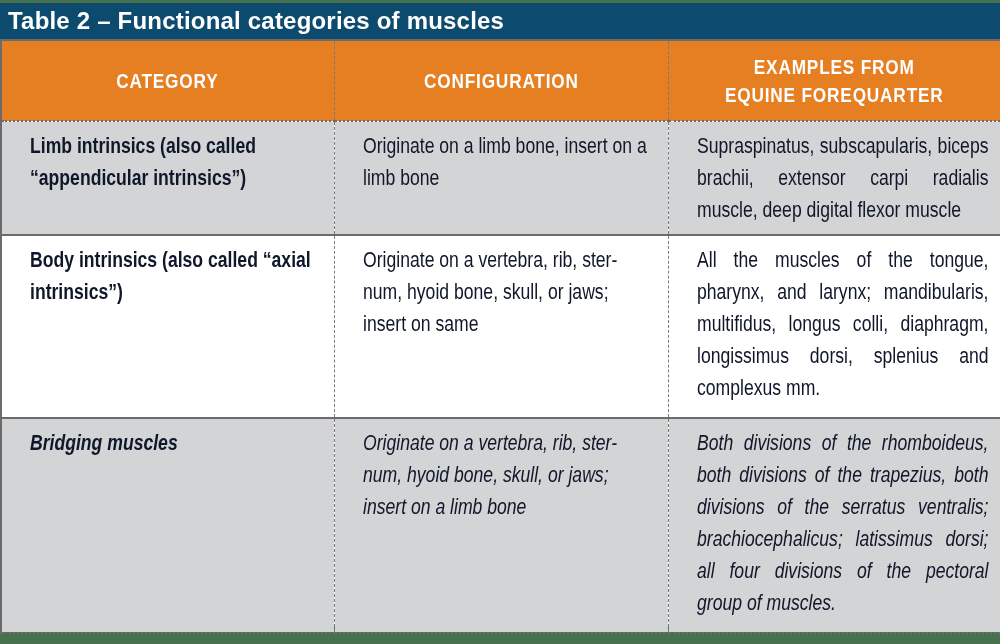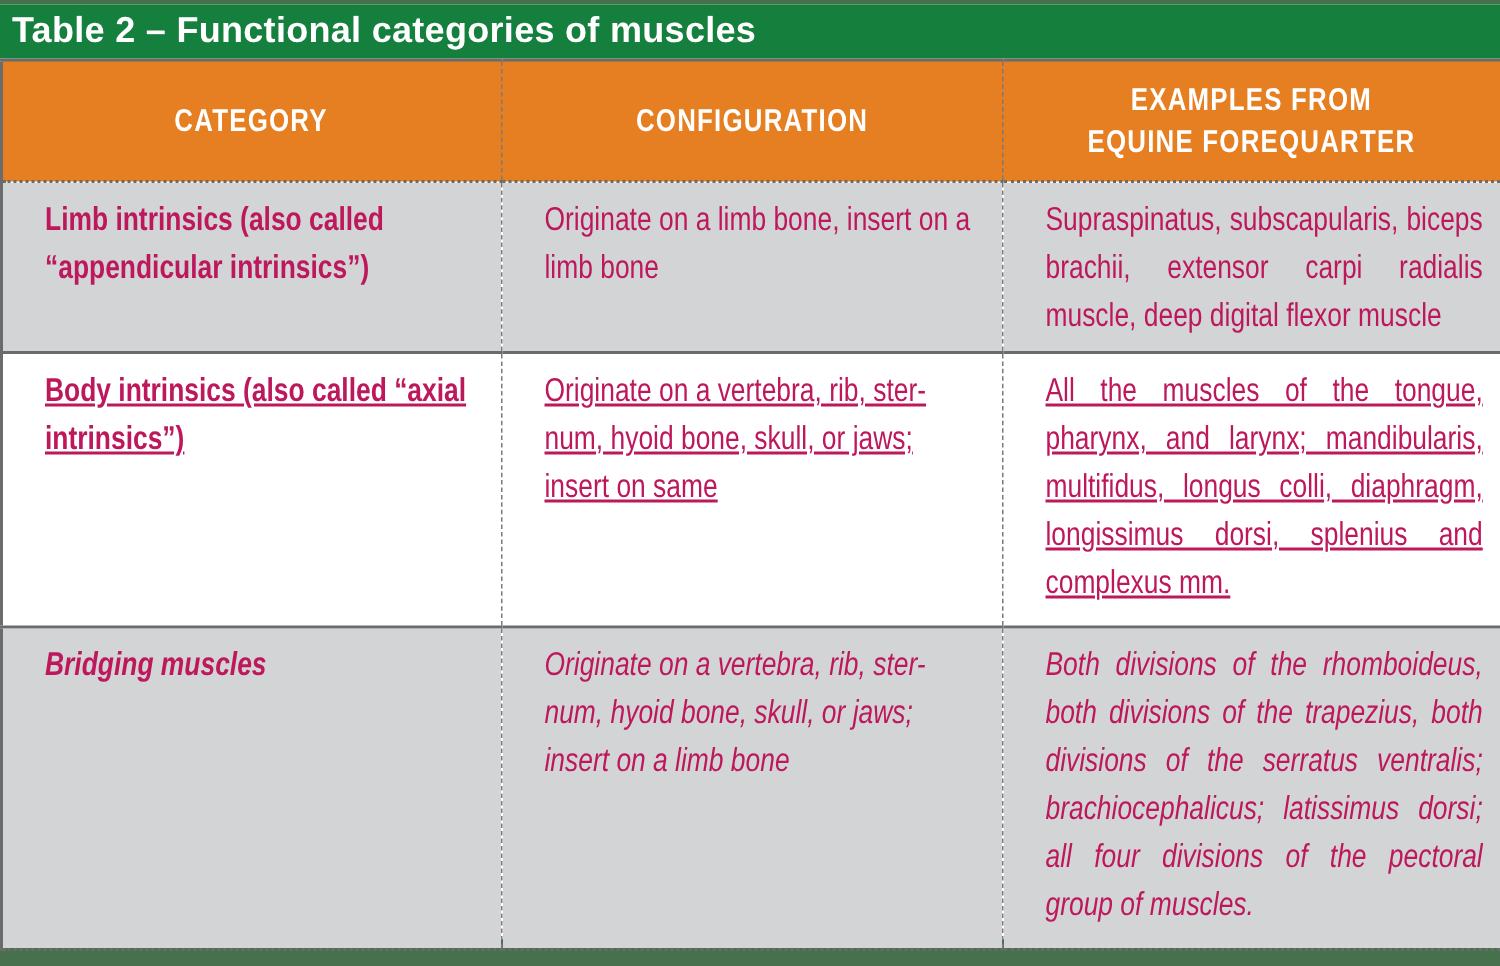--- a/index.html
+++ b/index.html
@@ -8,21 +8,21 @@
     background: #46714c;
     position: relative;
     font-family: "Liberation Sans", sans-serif;
   }
   .frame {
     position: absolute; left: 0; top: 3px; width: 1000px; height: 623px;
     background: #ffffff;
   }
   .title-bar {
     position: absolute; left: 0; top: 0; width: 1000px; height: 36px;
-    background: #15803d; color: #ffffff;
+    background: #0c4a6e; color: #ffffff;
     font-family: "Liberation Sans", sans-serif; font-weight: bold;
     font-size: 24px; line-height: 36px; padding-left: 8px; box-sizing: border-box;
     letter-spacing: 0.2px;
   }
   table.data {
     position: absolute; left: 0; top: 36px; width: 1000px;
     border-collapse: collapse; table-layout: fixed;
     border-left: 2px solid #6b6b6b; border-right: 2px solid #6b6b6b;
   }
   table.data col.c1 { width: 333px; }
@@ -33,39 +33,39 @@
     font-family: "Liberation Sans Narrow", "Liberation Sans", sans-serif;
     font-weight: bold; font-size: 21px; line-height: 28px;
     text-align: center; vertical-align: middle;
     transform-origin: center;
     border-left: 1px dashed #7a7a7a; border-right: 1px dashed #7a7a7a;
     border-bottom: 2px dotted #6b6b6b; border-top: 2px solid #6b6b6b;
     padding: 0 6px;
   }
   th span { display: inline-block; transform: scaleX(0.82); letter-spacing: 1px; white-space: pre-line; }
   td {
-    vertical-align: top; color: #be185d;
+    vertical-align: top; color: #0f172a;
     font-family: "Liberation Sans Narrow", "Liberation Sans", sans-serif;
     font-size: 22px; line-height: 32px;
     padding: 8px 12px 0 28px;
     border-left: 1px dashed #7a7a7a; border-right: 1px dashed #7a7a7a;
     border-bottom: 2px solid #6b6b6b;
     overflow: hidden;
   }
   tr.grey td { background: #d3d4d6; }
   tr.white td { background: #ffffff; }
   tr.last td { border-bottom: 2px dotted #6b6b6b; font-style: italic; }
   .cell-text {
     display: block; transform: scaleX(0.80); transform-origin: left top;
     width: 125%;
   }
   td.cat .cell-text { font-weight: bold; }
   td.ex .cell-text { text-align: justify; }
   tr.r1 td { height: 104px; }
-  tr.r2 td { height: 173px; text-decoration: underline; }
+  tr.r2 td { height: 173px; }
   tr.r3 td { height: 205px; }
 </style>
 </head>
 <body>
 
 <div class="frame">
   <div class="title-bar">Table 2 – Functional categories of muscles</div>
 
   <table class="data">
     <colgroup>

